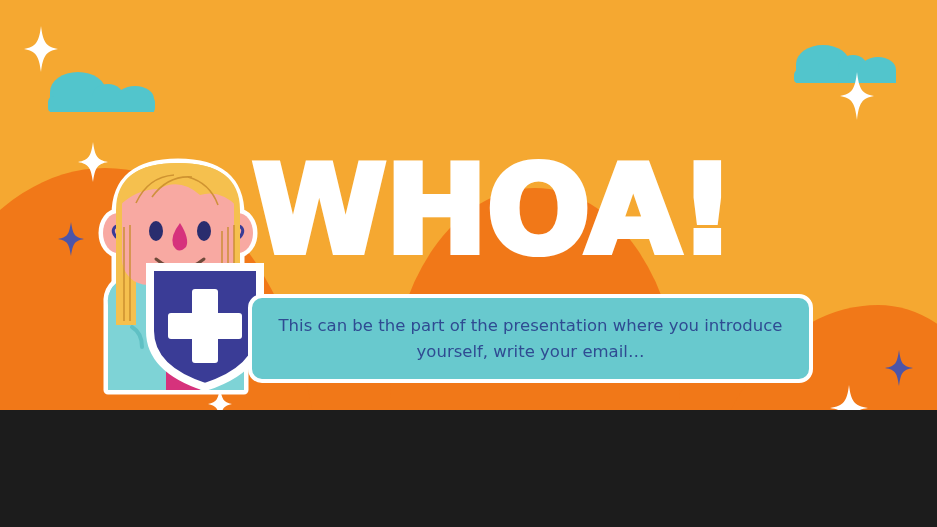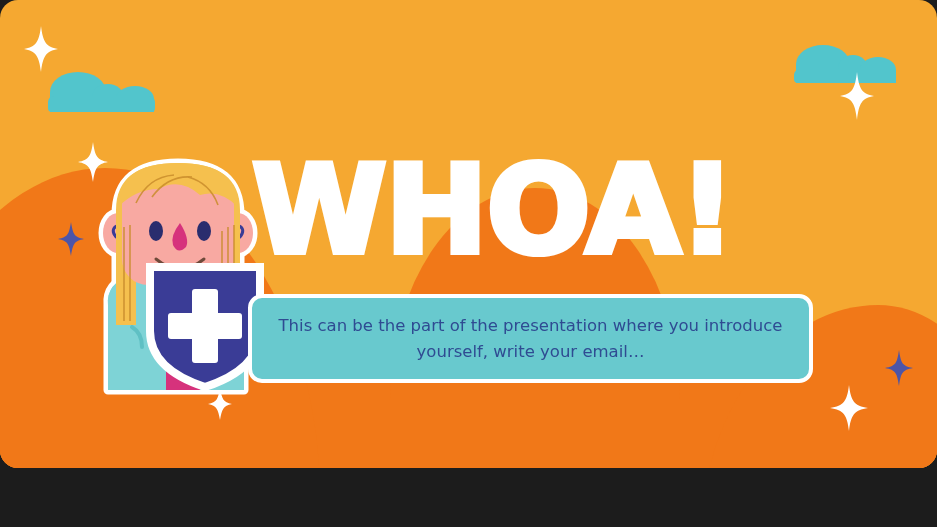--- a/index.html
+++ b/index.html
@@ -1,24 +1,23 @@
 <!DOCTYPE html>
 <html><head>
 <meta charset="utf-8">
 <style>
   * { margin:0; padding:0; box-sizing:border-box; }
   html,body { background:#1c1c1c; }
 
   #slide {
     position:relative;
-    width:937px; height:468px;
+    width:937px; height:410px;
     overflow:hidden;
     background:#F5A831;
     font-family:"Liberation Sans", sans-serif;
-    border-radius:18px;
   }
 
   
   .blob { position:absolute; background:#F17818; }
 
   
   .blob-bottom {
     left:-60px; top:360px;
     width:1060px; height:260px;
     border-radius:0;

